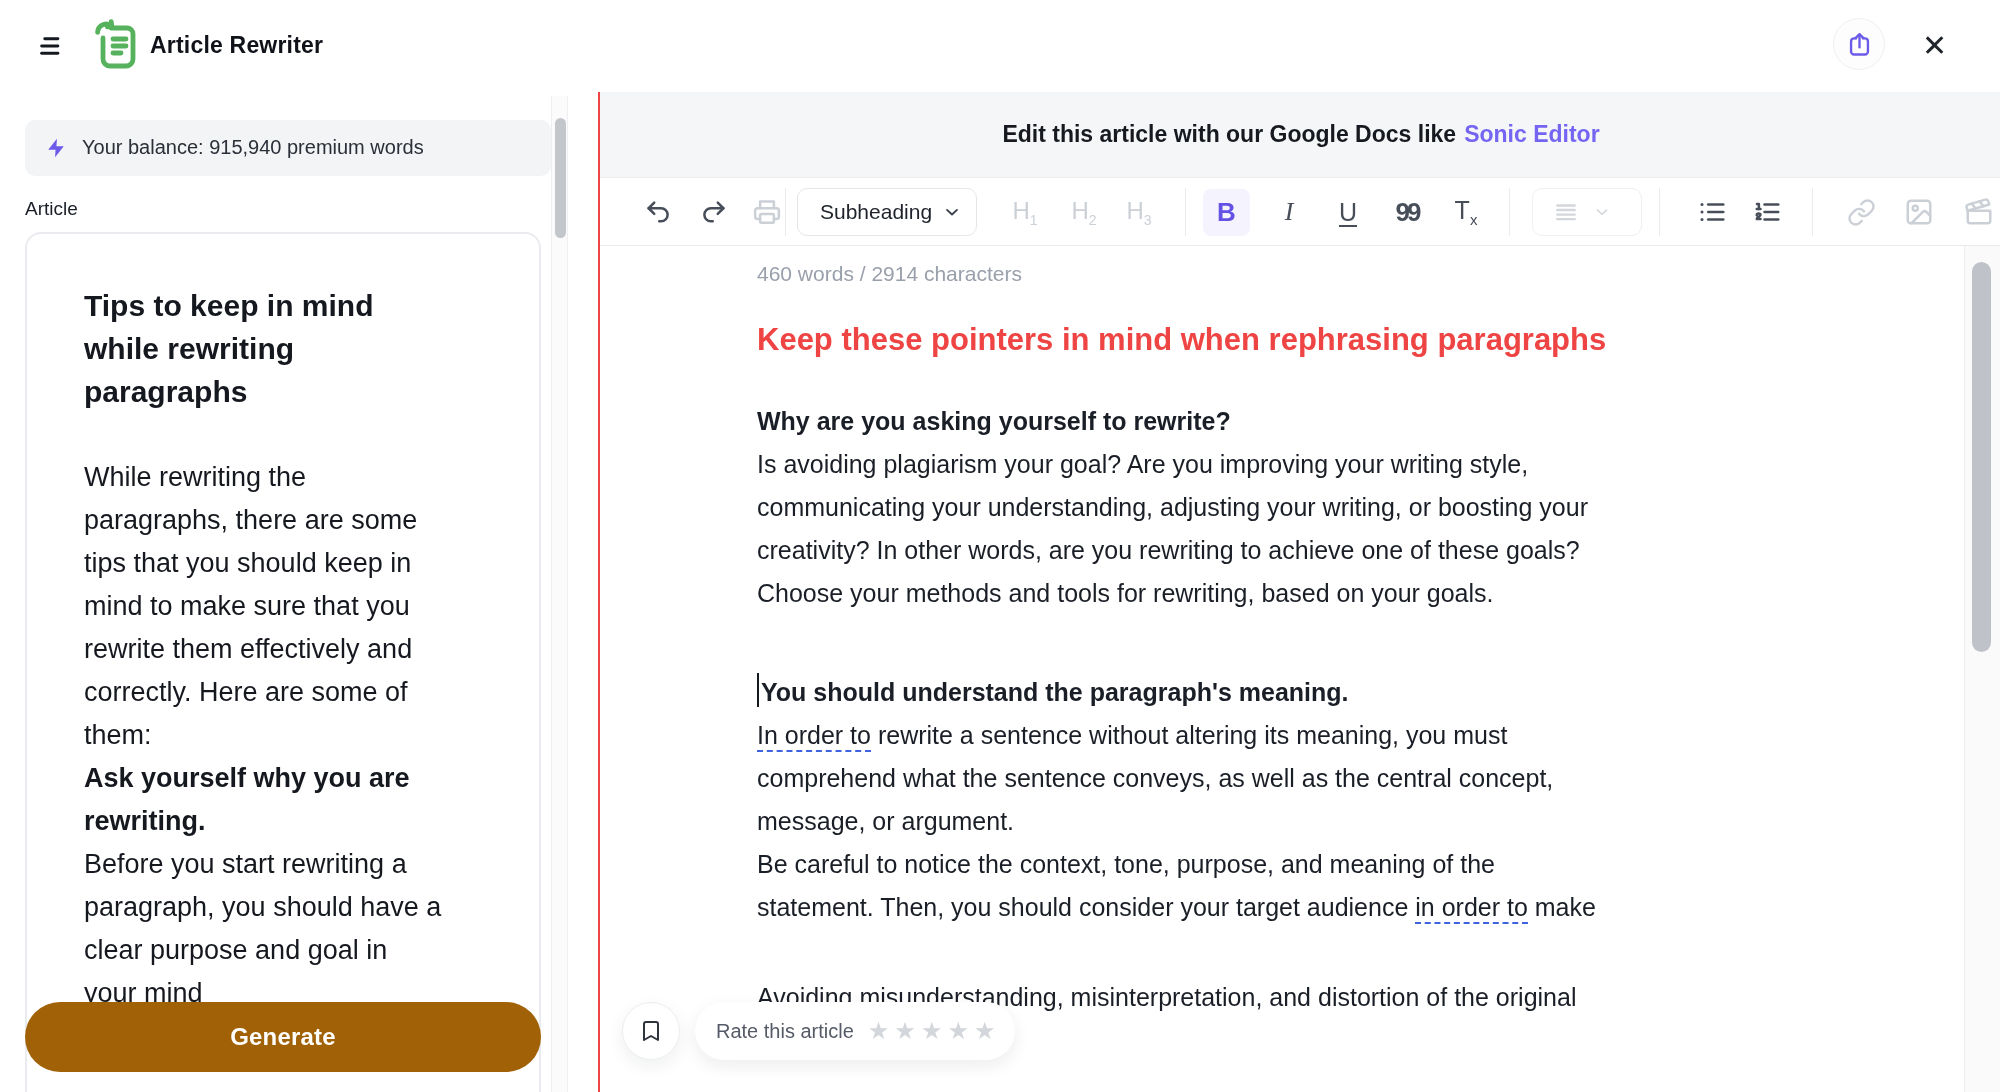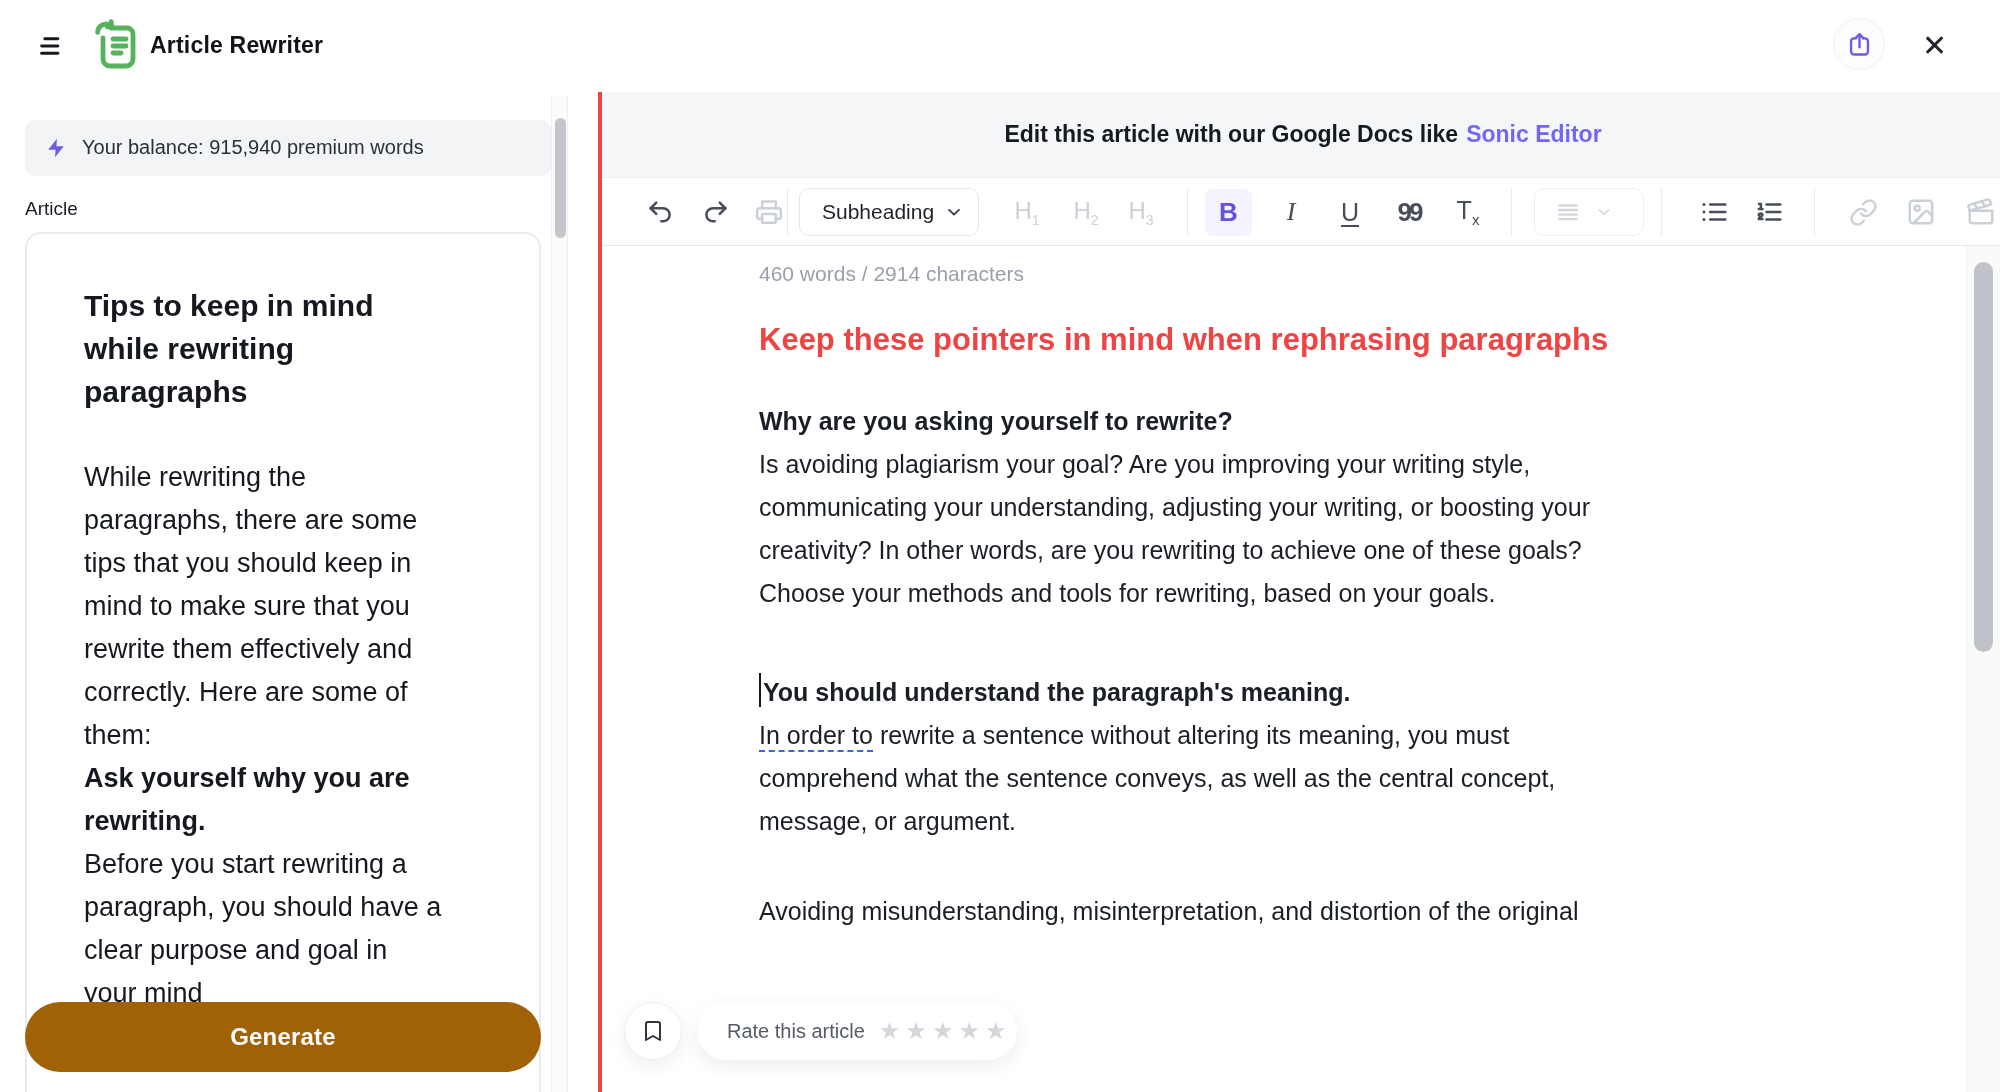--- a/index.html
+++ b/index.html
@@ -34,21 +34,21 @@
   .card-h { font-weight:700; }
   #generate-btn { left:25px; top:910px; width:516px; height:70px; border-radius:35px; background:#a16207;
     display:flex; align-items:center; justify-content:center; cursor:pointer; }
   #generate-btn span { color:#fff; font-size:24px; font-weight:700; letter-spacing:.2px; }
   
   #side-scroll-track { left:551px; top:4px; width:17px; height:996px; background:#FBFBFC;
     border-left:1px solid #EFEFF1; border-right:1px solid #EFEFF1; }
   #side-scroll-thumb { left:3px; top:22px; width:11px; height:120px; background:#C3C7CC; border-radius:6px; cursor:grab; }
 
   
-  #editor { left:598px; top:92px; width:1402px; height:1000px; background:#fff; border-left:4px solid #ef4444; }
+  #editor { left:598px; top:92px; width:1402px; height:1000px; background:#fff; border-left:2px solid #ef4444; }
   #banner { left:0; top:0; width:1402px; height:86px; background:#F5F6F8; border-bottom:1px solid #ECEDEF;
     display:flex; align-items:center; justify-content:center; }
   #banner .pre { font-size:23px; font-weight:700; color:#16191F; }
   #banner .lnk { font-size:23px; font-weight:700; color:#7465F2; margin-left:8px; cursor:pointer; }
 
   
   #toolbar { left:0; top:86px; width:1402px; height:68px; background:#fff; border-bottom:1px solid #E7E9EC; }
   .tb { position:absolute; top:0; height:68px; display:flex; align-items:center; justify-content:center; cursor:pointer; }
   .dark { color:#474E59; }
   .dim  { color:#CBD0D7; }
@@ -85,21 +85,21 @@
   
   #ed-scroll-track { left:1364px; top:154px; width:37px; height:846px; background:#FAFAFB; border-left:1px solid #EFEFF1; }
   #ed-scroll-thumb { left:7px; top:16px; width:19px; height:390px; background:#BFC3C9; border-radius:10px; cursor:grab; }
 
   
   #bookmark-btn { left:22px; top:910px; width:58px; height:58px; border-radius:50%; background:#fff;
     border:1.5px solid #ECEEF2; box-shadow:0 6px 18px rgba(20,24,31,.07); display:flex; align-items:center; justify-content:center;
     color:#2F343C; cursor:pointer; }
   #rate-pill { left:95px; top:910px; width:320px; height:58px; border-radius:29px; background:#fff;
     box-shadow:0 6px 18px rgba(20,24,31,.08); display:flex; align-items:center; cursor:pointer; }
-  #rate-pill .lbl { margin-left:30px; font-size:20px; color:#555B66; }
+  #rate-pill .lbl { margin-left:21px; font-size:20px; color:#555B66; }
   #rate-pill .stars { margin-left:14px; display:flex; gap:5px; }
   #rate-pill .star { font-size:24px; color:#D3D6DB; cursor:pointer; }
 </style>
 </head>
 <body>
 
 <div class="abs" id="topbar">
   <div class="abs" id="hamburger">
     <svg width="30" height="30" viewBox="0 0 24 24" fill="none" stroke="currentColor" stroke-width="2.3" stroke-linecap="round">
       <path d="M7 6.2h10.5"></path>
@@ -308,20 +308,22 @@
     <div class="bhead">Why are you asking yourself to rewrite?</div>
     <p class="bpara">Is avoiding plagiarism your goal? Are you improving your writing style,
 communicating your understanding, adjusting your writing, or boosting your
 creativity? In other words, are you rewriting to achieve one of these goals?
 Choose your methods and tools for rewriting, based on your goals.</p>
 
     <div class="bhead mt1"><span class="caret"></span><span>You should understand the paragraph's meaning.</span></div>
     <p class="bpara"><span class="suggest">In order to</span><span> rewrite a sentence without altering its meaning, you must
 comprehend what the sentence conveys, as well as the central concept,
 message, or argument.</span></p>
+    <p class="bpara"><span>Be careful to notice the context, tone, purpose, and meaning of the
+statement. Then, you should consider your target audience </span><span class="suggest">in order to</span><span> make</span></p>
 
     <p class="bpara mt2">Avoiding misunderstanding, misinterpretation, and distortion of the original</p>
   </div>
 
   <div class="abs" id="ed-scroll-track">
     <div class="abs" id="ed-scroll-thumb"></div>
   </div>
 
   <div class="abs" id="bookmark-btn">
     <span>

